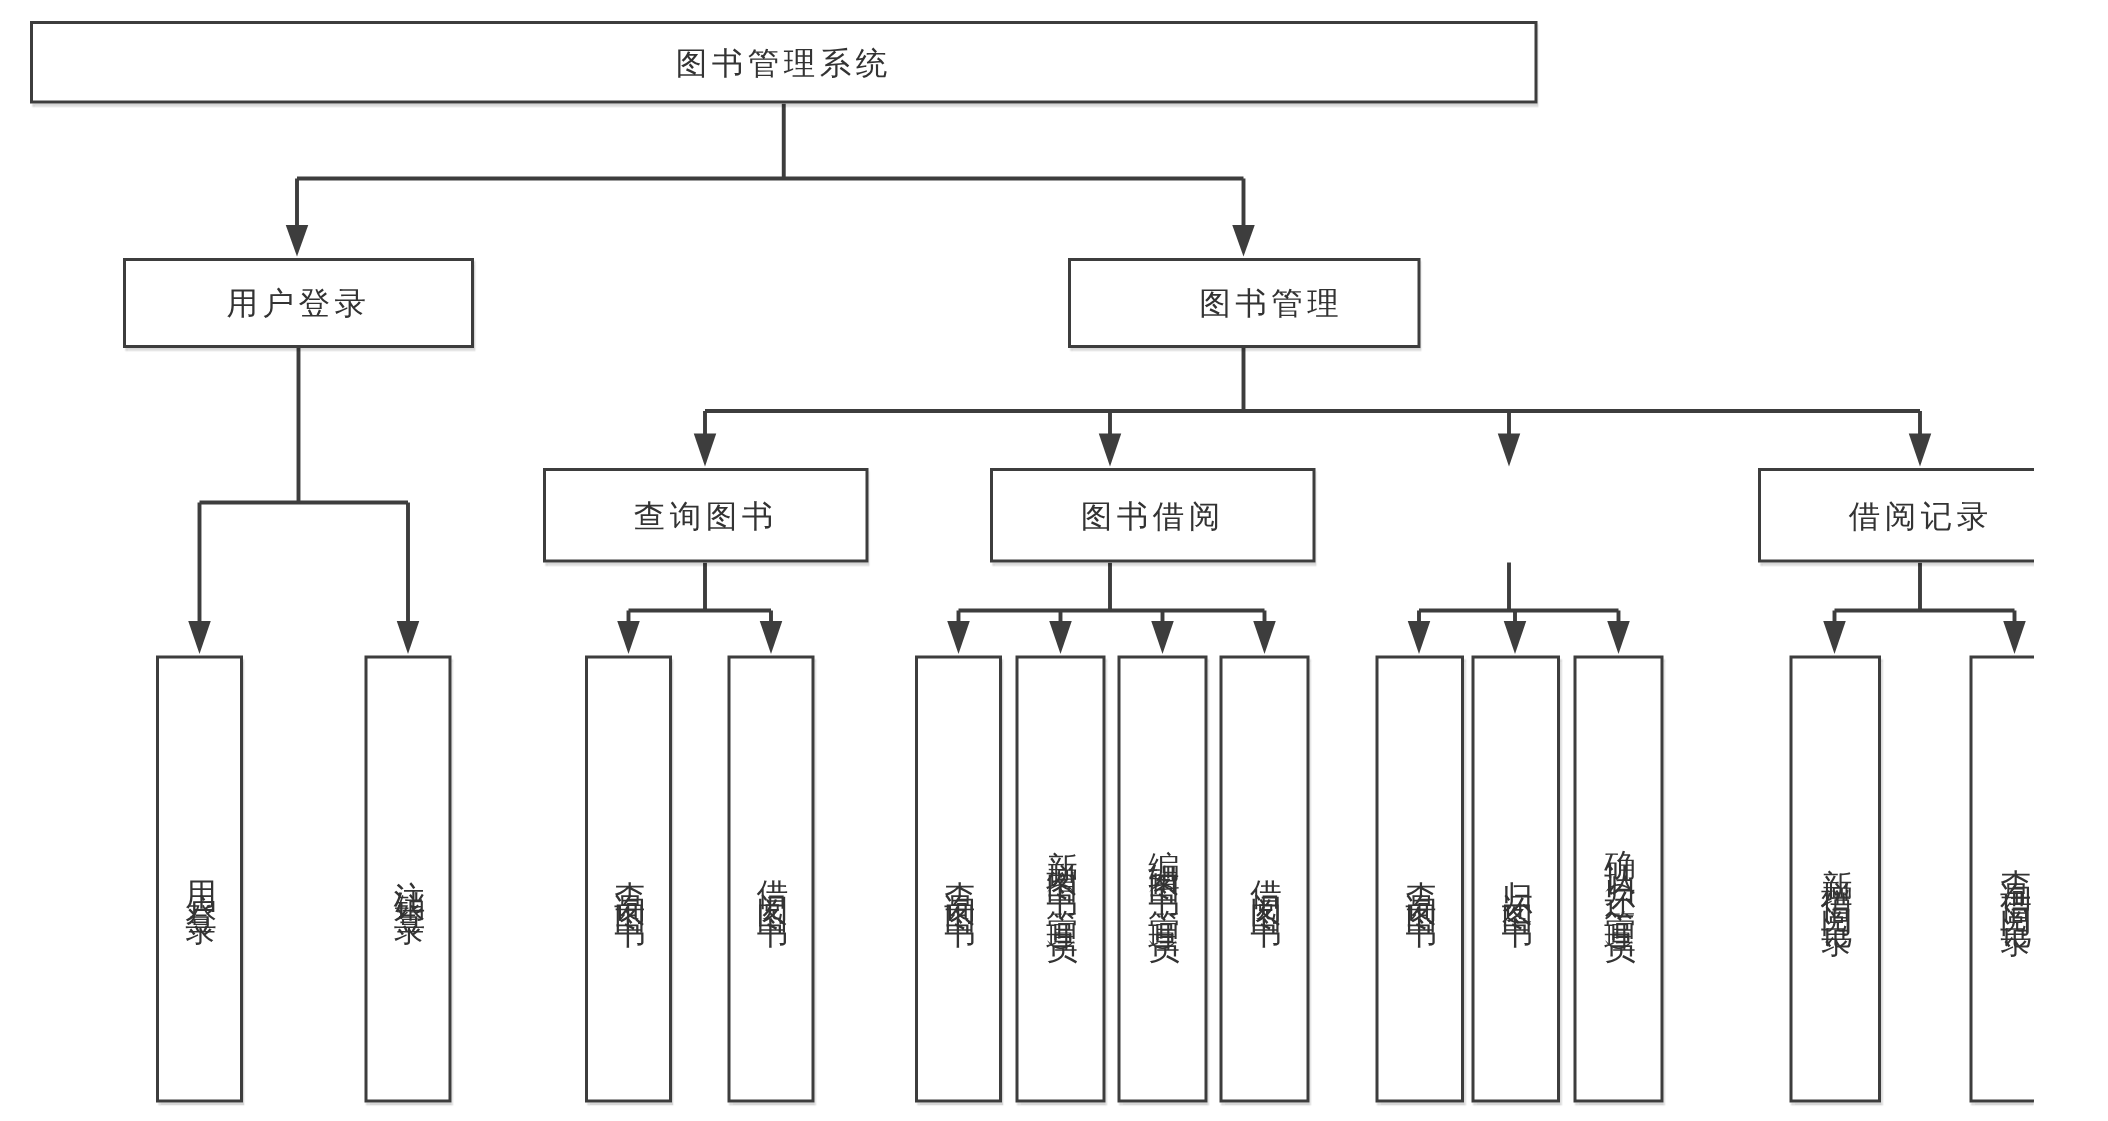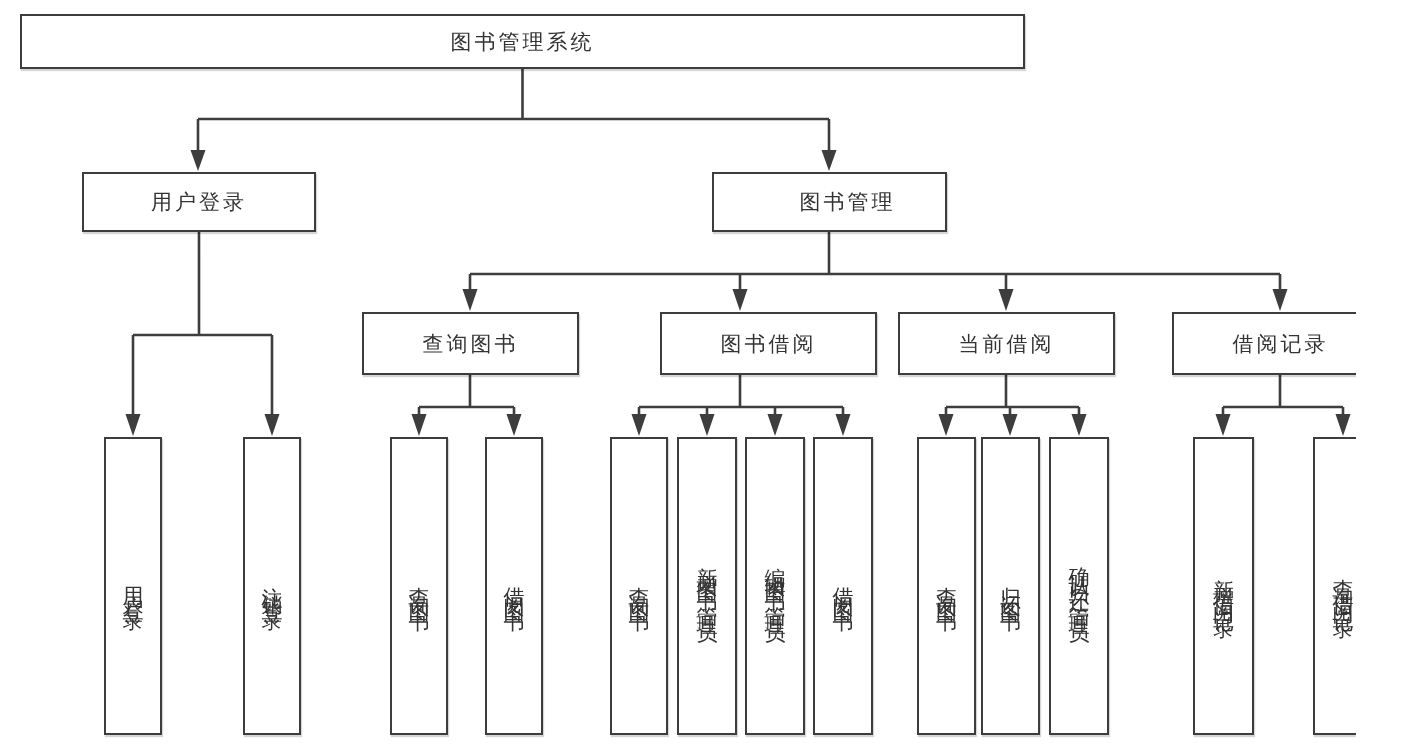--- a/index.html
+++ b/index.html
@@ -73,21 +73,20 @@
     </g>
   </svg>
 
   <div class="node" style="left:20px;top:14px;width:1005px;height:55px;">图书管理系统</div>
 
   <div class="node" style="left:82px;top:172px;width:234px;height:60px;">用户登录</div>
   <div class="node" style="left:712px;top:172px;width:235px;height:60px;padding-left:36px;">图书管理</div>
 
   <div class="node" style="left:362px;top:312px;width:217px;height:63px;">查询图书</div>
   <div class="node" style="left:660px;top:312px;width:217px;height:63px;">图书借阅</div>
-  <div class="node" style="left:898px;top:312px;width:217px;height:63px;">当前借阅</div>
   <div class="node" style="left:1172px;top:312px;width:217px;height:63px;">借阅记录</div>
 
   <div class="node v" style="left:104px;top:437px;width:58px;height:298px;">用户登录</div>
   <div class="node v" style="left:243px;top:437px;width:58px;height:298px;">注销登录</div>
 
   <div class="node v" style="left:390px;top:437px;width:58px;height:298px;">查询图书</div>
   <div class="node v" style="left:485px;top:437px;width:58px;height:298px;">借阅图书</div>
 
   <div class="node v" style="left:610px;top:437px;width:58px;height:298px;">查询图书</div>
   <div class="node v" style="left:677px;top:437px;width:60px;height:298px;">新增图书（管理员）</div>

